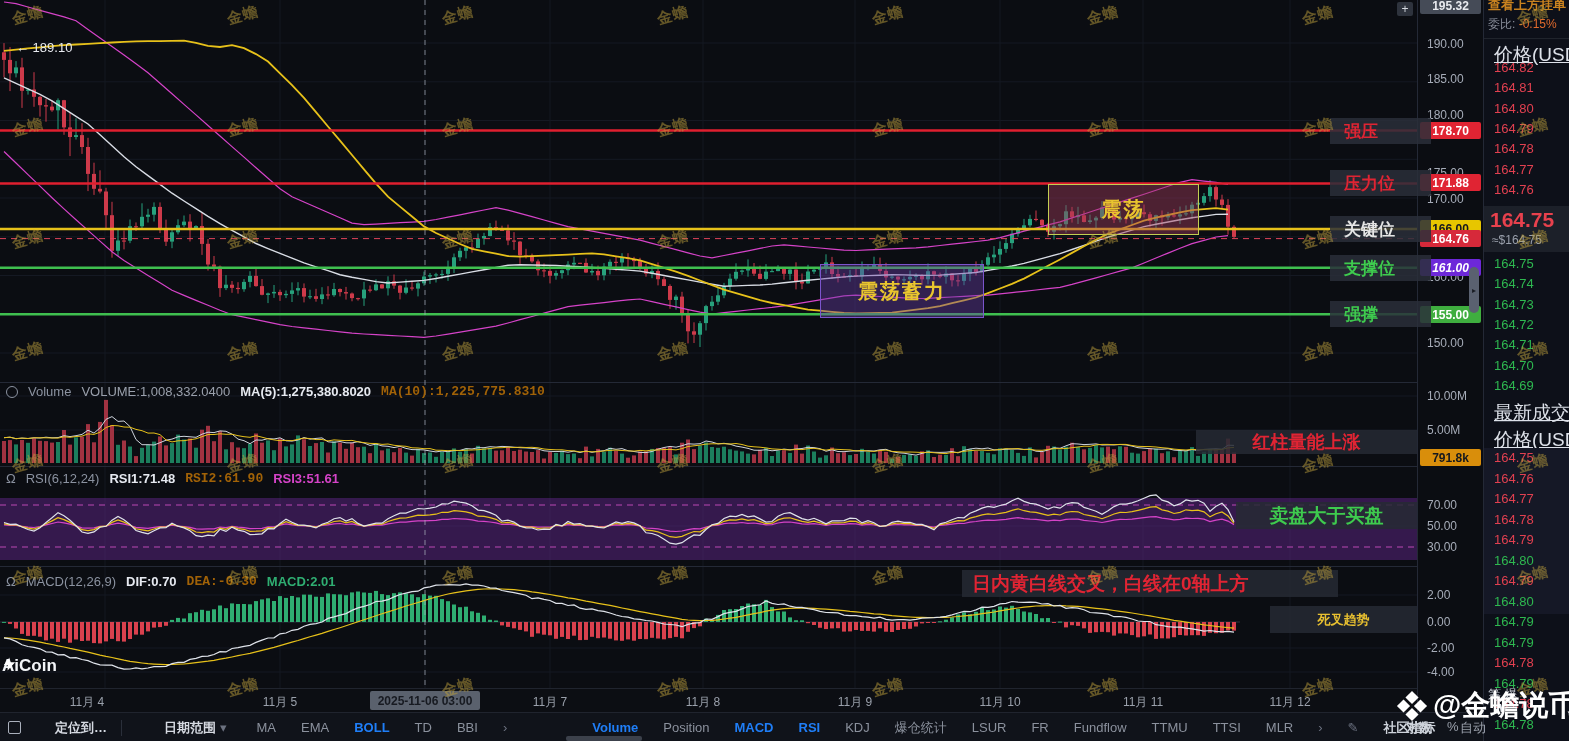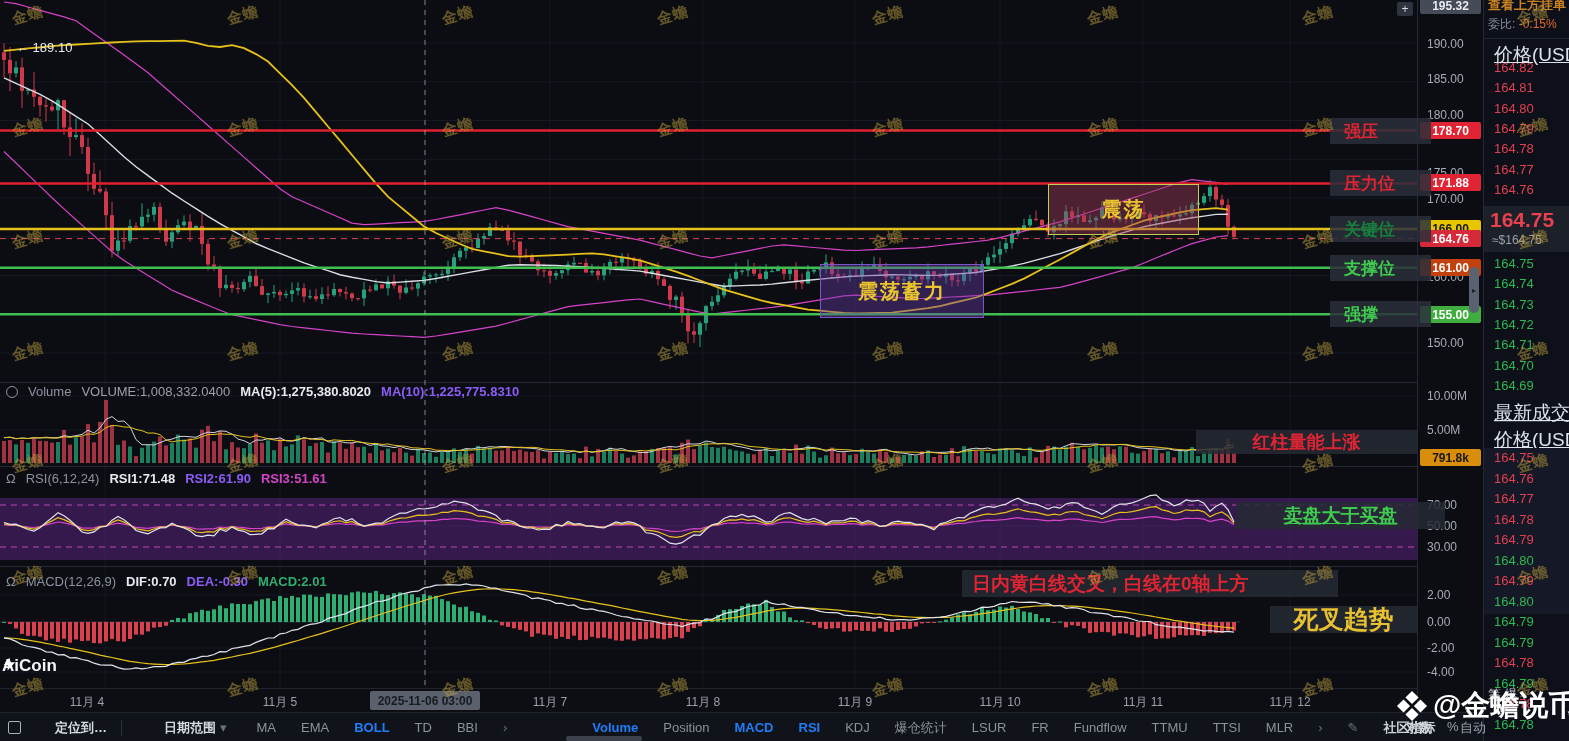--- a/index.html
+++ b/index.html
@@ -4,21 +4,21 @@
 <style>
   html,body{margin:0;padding:0;background:#000;}
   #app{position:relative;width:1569px;height:741px;background:#0b0d12;overflow:hidden;
        font-family:"Liberation Sans","DejaVu Sans",sans-serif;color:#aeb4c0;}
   .abs{position:absolute;}
   #chart{position:absolute;left:0;top:0;width:1417px;height:688px;}
   #chart svg{position:absolute;left:0;top:0;}
   .hdr{position:absolute;display:flex;gap:10px;align-items:center;font-size:13px;
        color:#8b92a0;z-index:6;white-space:nowrap;}
   .hdr .w{color:#e6e9f0;font-weight:bold;}
-  .hdr .y{color:#8b5cf6;font-weight:bold;}
+  .hdr .y{color:#a16207;font-weight:bold;font-family:Liberation Mono, monospace;}
   .hdr .m{color:#d543c8;font-weight:bold;}
   .hdr .g{color:#2fae72;font-weight:bold;}
   .hdr .gy{color:#9aa0ac;}
   .bell{color:#8b92a0;font-size:13px;}
   .circle-icon{width:10px;height:10px;border:1px solid #8b92a0;border-radius:50%;display:inline-block;}
   .lvl-label{position:absolute;left:1330px;width:87px;height:26px;background:rgba(42,47,58,.85);
        display:flex;align-items:center;padding-left:14px;font-weight:bold;font-size:17px;z-index:7;}
   .note{position:absolute;background:rgba(38,42,52,.85);display:flex;align-items:center;
        justify-content:center;font-weight:bold;z-index:7;white-space:nowrap;}
   .pbox{position:absolute;z-index:6;display:flex;align-items:center;justify-content:center;
@@ -966,31 +966,31 @@
     <div class="hdr" style="left:6px;top:574px;">
       <span class="bell">Ω</span>
       <span>MACD(12,26,9)</span>
       <span class="w">DIF:0.70</span>
       <span class="y">DEA:-0.30</span>
       <span class="g">MACD:2.01</span>
     </div>
 
     <div class="lvl-label" style="top:118px;color:#e02433;">强压</div>
     <div class="lvl-label" style="top:170px;color:#e02433;">压力位</div>
-    <div class="lvl-label" style="top:216px;color:#15803d;font-family:Liberation Mono, monospace;">关键位</div>
+    <div class="lvl-label" style="top:216px;color:#e5e5e5;font-family:Liberation Mono, monospace;">关键位</div>
     <div class="lvl-label" style="top:255px;color:#3ecb4e;">支撑位</div>
     <div class="lvl-label" style="top:301px;color:#3ecb4e;">强撑</div>
 
     <div class="pbox" style="left:820px;top:264px;width:162px;height:52px;background:rgba(104,62,168,.42);border:1px solid #7b55cc;">震荡蓄力</div>
     <div class="pbox" style="left:1048px;top:184px;width:149px;height:49px;background:rgba(158,58,92,.45);border:1px solid #c3cf52;">震荡</div>
 
     <div class="note" style="left:1196px;top:430px;width:221px;height:24px;font-size:18px;color:#e02433;">红柱量能上涨</div>
-    <div class="note" style="left:1236px;top:502px;width:209px;height:27px;font-size:19px;color:#3ecb4e;text-decoration:underline;">卖盘大于买盘</div>
+    <div class="note" style="left:1236px;top:502px;width:181px;height:27px;font-size:19px;color:#3ecb4e;">卖盘大于买盘</div>
     <div class="note" style="left:962px;top:570px;width:366px;height:27px;font-size:19px;color:#e02433;justify-content:flex-start;padding-left:10px;">日内黄白线交叉，白线在0轴上方</div>
-    <div class="note" style="left:1270px;top:606px;width:147px;height:27px;font-size:25px;color:#e8c030;">死叉趋势</div>
+    <div class="note" style="left:1270px;top:606px;width:147px;height:27px;font-size:13px;color:#e8c030;">死叉趋势</div>
 
     <div id="aicoin">
       <svg width="15" height="16" viewBox="0 0 16 16">
         <path d="M2 9 L8 1 L8 6 L14 6 L6 15 L6 9 Z" fill="#ffffff"></path>
       </svg>
       <span>AiCoin</span>
     </div>
   </div>
 
   <div id="price-axis">
@@ -1008,21 +1008,21 @@
       <div class="tick" style="top: 540px;">30.00</div>
       <div class="tick" style="top: 588px;">2.00</div>
       <div class="tick" style="top: 615px;">0.00</div>
       <div class="tick" style="top: 641px;">-2.00</div>
       <div class="tick" style="top: 665px;">-4.00</div>
       <div class="abadge" style="top: -3px; background: rgb(69, 75, 87); color: rgb(232, 234, 239);">195.32</div>
       <div class="abadge" style="top: 122px; background: rgb(224, 36, 51); color: rgb(255, 255, 255);">178.70</div>
       <div class="abadge" style="top: 174px; background: rgb(224, 36, 51); color: rgb(255, 255, 255);">171.88</div>
       <div class="abadge" style="top: 220px; background: rgb(231, 198, 0); color: rgb(21, 24, 30);">166.00</div>
       <div class="abadge" style="top: 230px; background: rgb(214, 41, 58); color: rgb(255, 255, 255);">164.76</div>
-      <div class="abadge" style="top: 259px; background: #c2410c; color: rgb(255, 255, 255);">161.00</div>
+      <div class="abadge" style="top: 259px; background: #6d28d9; color: rgb(255, 255, 255); font-style: italic;">161.00</div>
       <div class="abadge" style="top: 306px; background: rgb(63, 174, 63); color: rgb(255, 255, 255);">155.00</div>
       <div class="abadge" style="top: 449px; background: rgb(217, 142, 11); color: rgb(21, 24, 30);">791.8k</div>
     </div>
 
   <div id="date-axis">
     <div class="xhair-box">2025-11-06 03:00</div>
   <div class="dlabel" style="left: 87px;">11月 4</div>
       <div class="dlabel" style="left: 280px;">11月 5</div>
       <div class="dlabel" style="left: 550px;">11月 7</div>
       <div class="dlabel" style="left: 703px;">11月 8</div>

